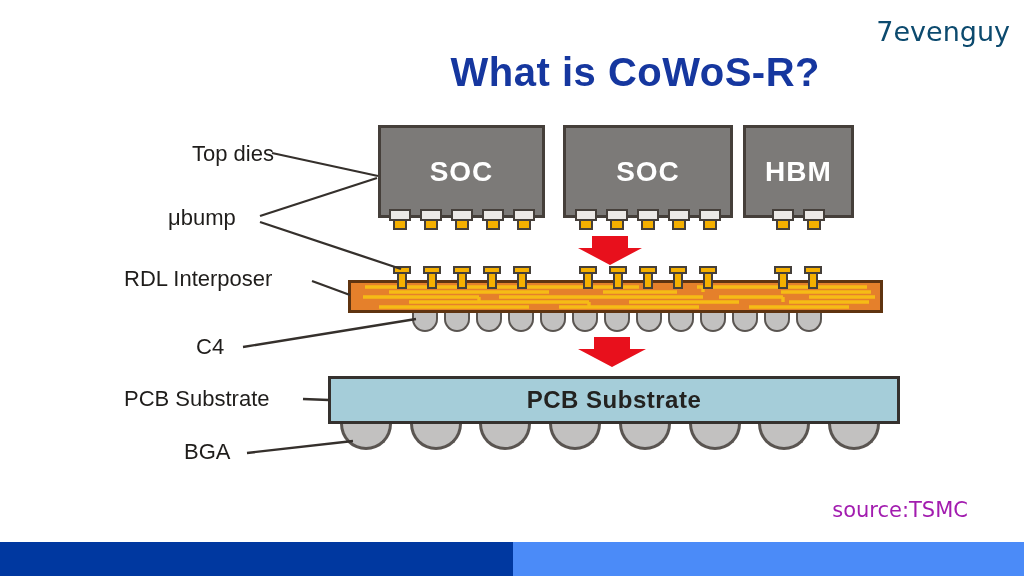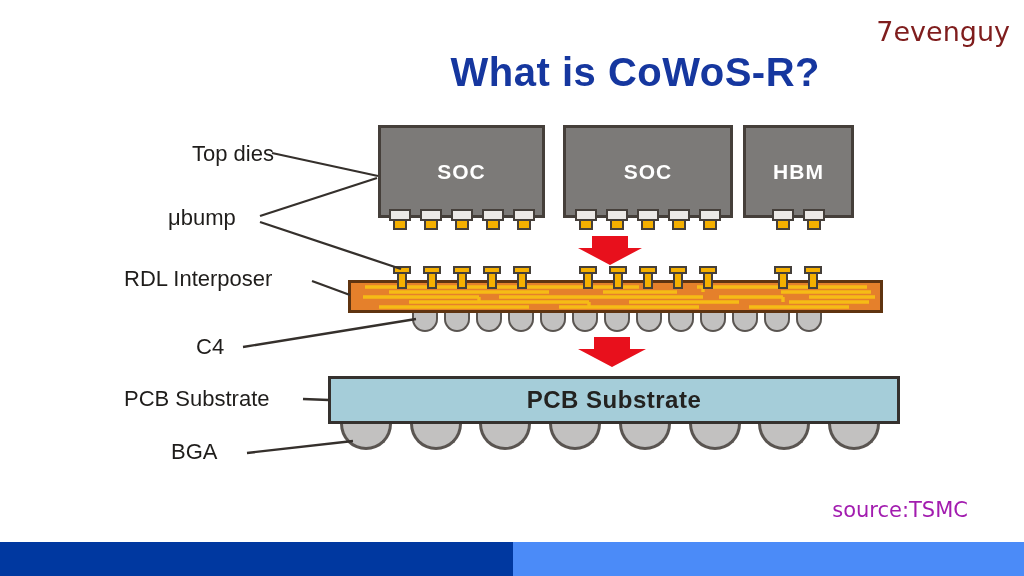--- a/index.html
+++ b/index.html
@@ -8,42 +8,42 @@
     position:relative; width:1024px; height:576px; background:#ffffff;
     font-family:"Liberation Sans", sans-serif; overflow:hidden;
   }
   .stage { position:absolute; inset:0; }
 
   
   .title {
     position:absolute; top:50px; left:0; width:820px; text-align:right;
     font-size:40px; font-weight:800; letter-spacing:0.5px; color:#16379f;
   }
-  .brand { position:absolute; top:16px; right:14px; text-align:right; color:#7f1d1d; }
+  .brand { position:absolute; top:16px; right:14px; text-align:right; color:#0c4a6e; }
   .brand-name { font-size:27px; font-weight:500; font-family:"DejaVu Sans", sans-serif; }
   .brand-sub  { font-size:18px; letter-spacing:3px; margin-top:6px; font-family:"DejaVu Sans", sans-serif; }
 
   
   .lbl { position:absolute; font-size:22px; color:#1f1d1b; white-space:nowrap; }
   .lbl-top-dies { left:160px; top:141px;margin-left:32px; }
   .lbl-ubump    { left:168px; top:205px; }
   .lbl-rdl      { left:124px; top:266px; }
   .lbl-c4       { left:196px; top:334px; }
   .lbl-pcb      { left:124px; top:386px; }
-  .lbl-bga      { left:171px; top:439px; }
+  .lbl-bga      { left:184px; top:439px; }
 
   
   .die {
     position:absolute; top:125px; height:93px; background:#7c7a78;
     border:3px solid #453f3a; display:flex; align-items:center; justify-content:center;
   }
   .die-1 { left:378px; width:167px; }
   .die-2 { left:563px; width:170px; }
   .die-3 { left:743px; width:111px; }
-  .die-label { color:#ffffff; font-size:21px; font-weight:bold; letter-spacing:1px; }
+  .die-label { color:#ffffff; font-size:28px; font-weight:bold; letter-spacing:1px; }
   .bumps {
     position:absolute; left:0; right:0; bottom:-15px;
     display:flex; justify-content:center; gap:9px; z-index:3;
   }
   .bump-unit { width:22px; }
   .bump-pad  { height:12px; background:#ece9e6; border:2px solid #453f3a; }
   .bump-ball { width:14px; height:11px; background:#f5b000; border:2px solid #453f3a; margin:-2px auto 0; }
 
   
   .interposer {

